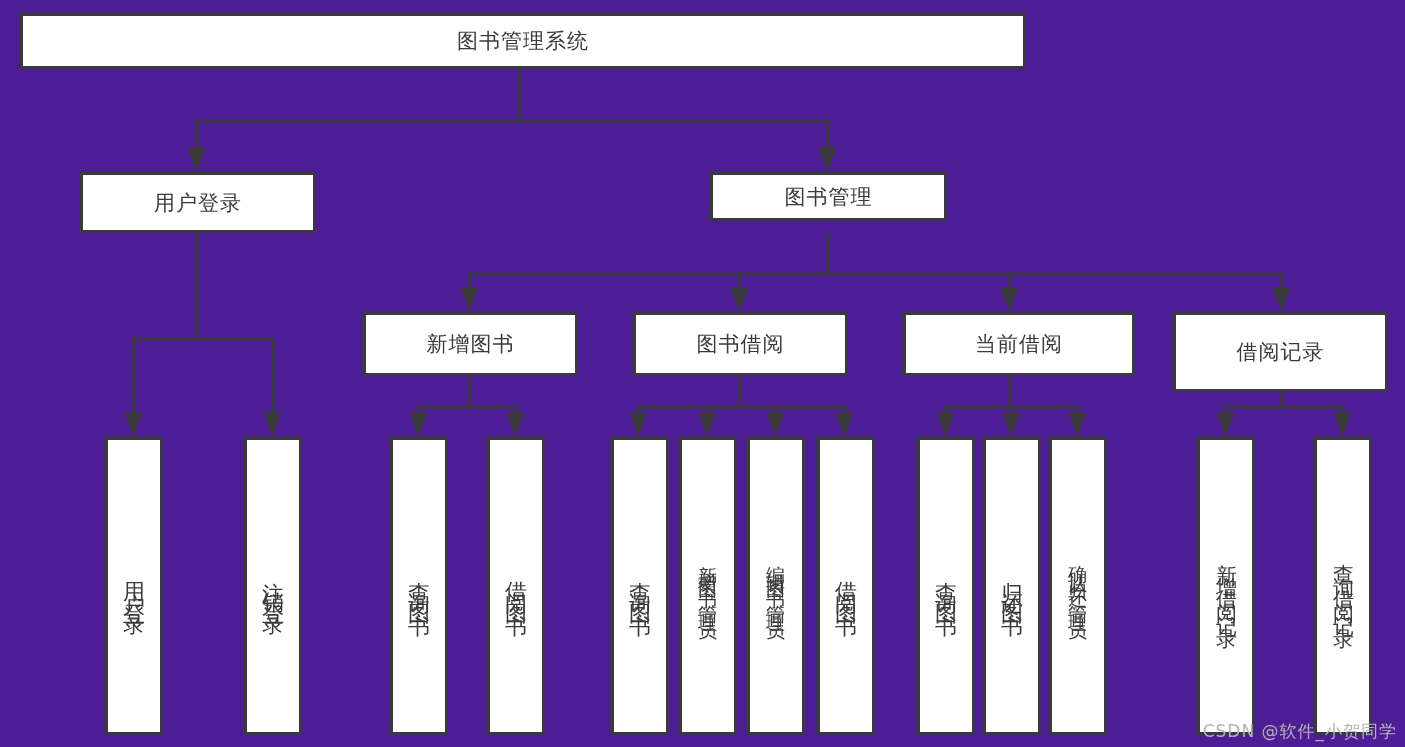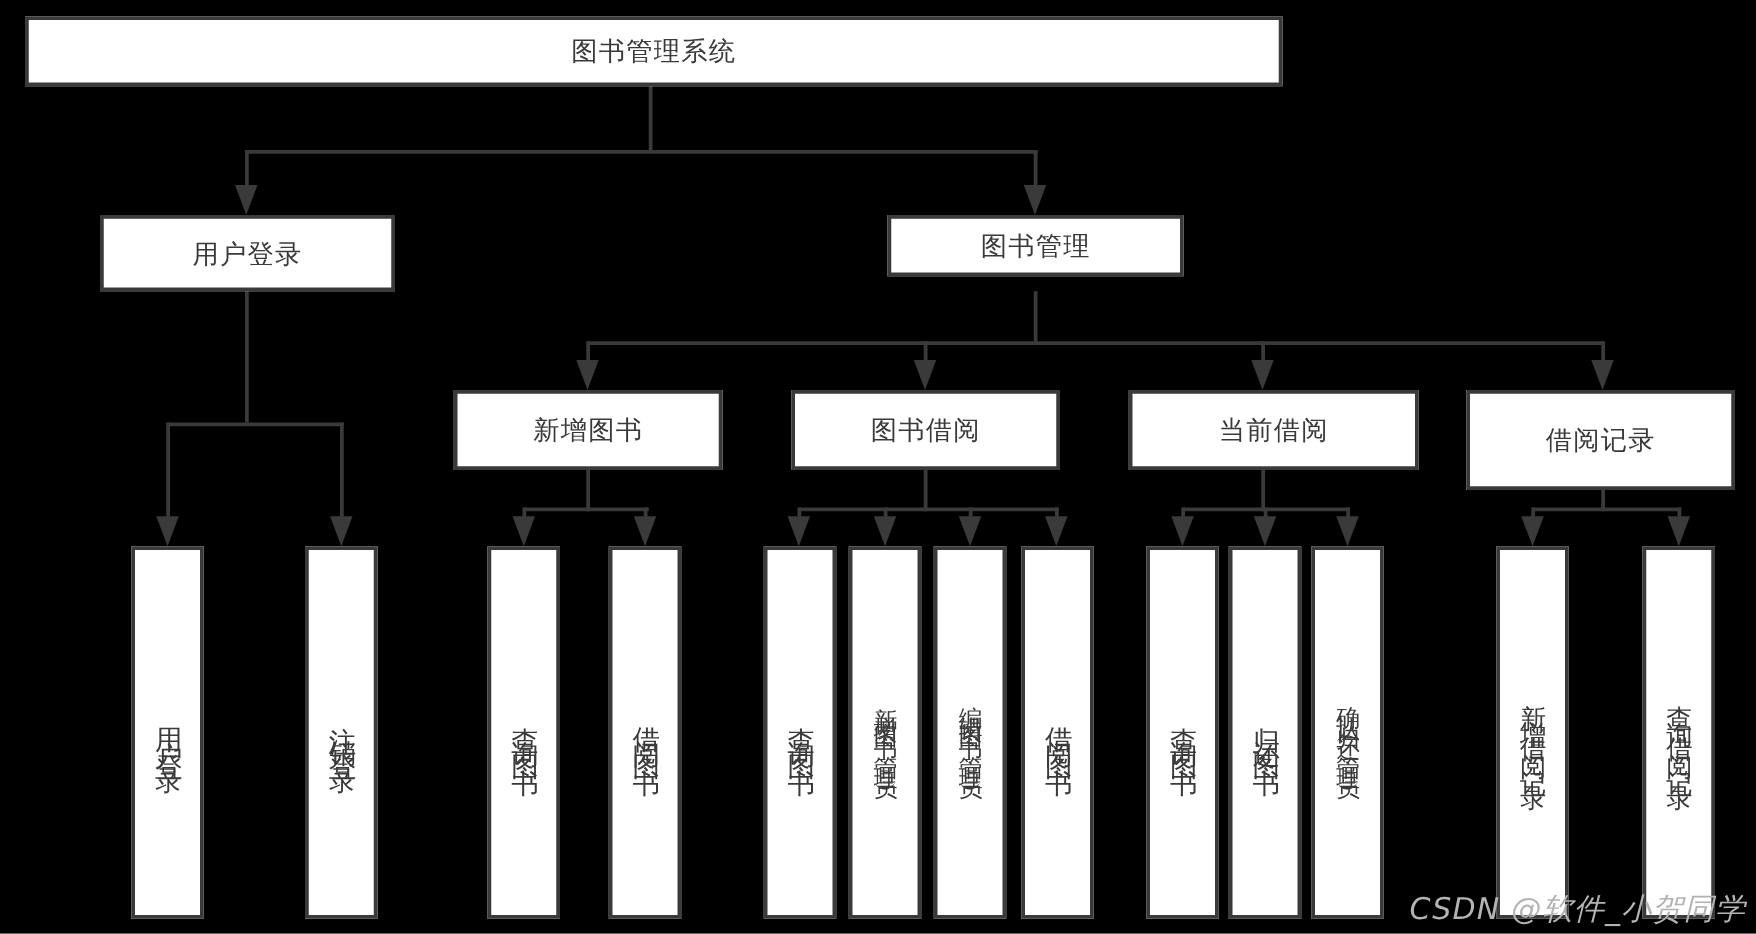--- a/index.html
+++ b/index.html
@@ -1,36 +1,36 @@
 <!DOCTYPE html>
 <html><head>
 <meta charset="utf-8">
 <style>
   html,body{margin:0;padding:0;background:#fff;}
   .canvas{
-    position:relative;width:1405px;height:747px;background:#000000;
+    position:relative;width:1405px;height:747px;background:#4c1d95;
     font-family:"DejaVu Sans","Liberation Sans",sans-serif;overflow:hidden;
   }
   .box{
     position:absolute;box-sizing:border-box;border:3px solid #3a3a3a;background:#fff;
     display:flex;align-items:center;justify-content:center;color:#3a3a3a;
   }
   .hnode .t{font-size:21px;letter-spacing:1px;white-space:nowrap;}
   .vnode .t{writing-mode:vertical-lr;text-orientation:mixed;font-size:22px;letter-spacing:11px;line-height:1;}
   .vnode.small .t{font-size:19px;letter-spacing:8px;}
   .vnode.mid .t{font-size:21px;letter-spacing:13px;}
   .vl,.hl{position:absolute;background:#3a3a3a;}
   .vl{width:3px;}
   .hl{height:3px;}
   .ah{position:absolute;width:0;height:0;
       border-left:9px solid transparent;border-right:9px solid transparent;
       border-top:24px solid #3a3a3a;}
   .watermark{
-    position:absolute;right:8px;bottom:4px;font-size:24px;color:#b3b3b3;
-    letter-spacing:1px;white-space:nowrap;font-style:italic;
+    position:absolute;right:8px;bottom:4px;font-size:17px;color:#b3b3b3;
+    letter-spacing:1px;white-space:nowrap;
   }
 </style>
 </head>
 <body>
 
 <div class="canvas">
 
   <div class="vl" style="left:519px;top:69px;height:51px"></div>
   <div class="hl" style="left:197px;top:120px;width:633px"></div>
   <div class="vl" style="left:196px;top:120px;height:32px"></div>

